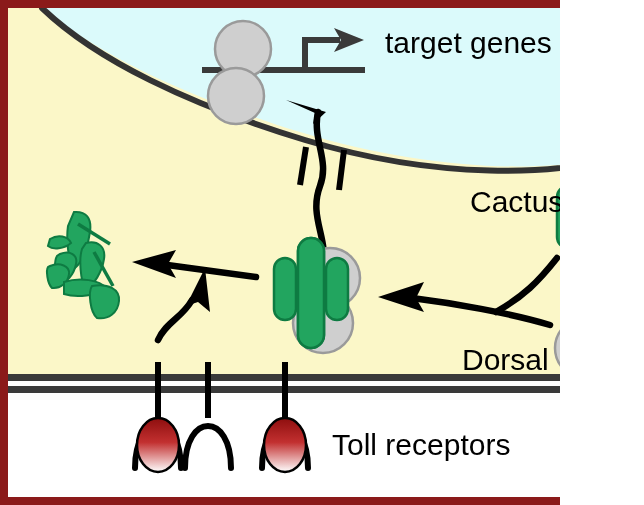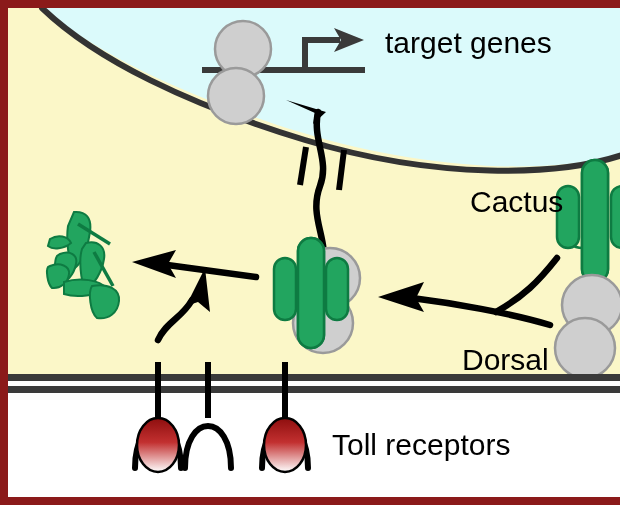--- a/index.html
+++ b/index.html
@@ -2,21 +2,21 @@
 <html><head>
 <meta charset="utf-8">
 <style>
   html, body {
     margin: 0;
     padding: 0;
     background: #ffffff;
   }
   #figure {
     position: relative;
-    width: 620px;
+    width: 560px;
     height: 505px;
     background: #ef4444;
     font-family: "Liberation Sans", sans-serif;
     overflow: hidden;
   }
   #figure svg {
     display: block;
   }
   .dlabel {
     font-family: "Liberation Sans", sans-serif;

